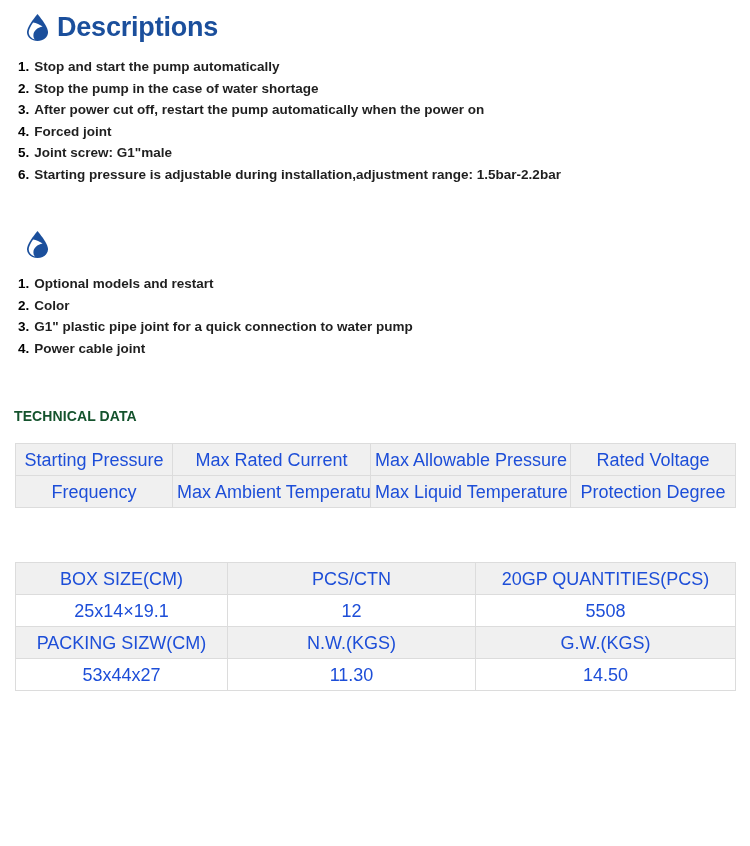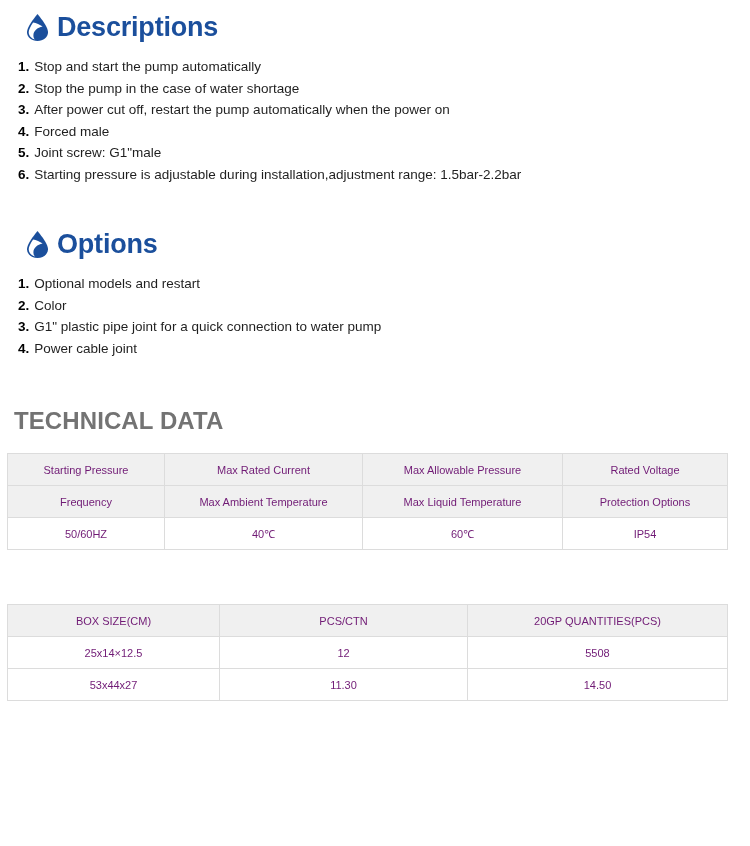--- a/index.html
+++ b/index.html
@@ -57,51 +57,52 @@
   }
   .num-item .num {
     font-weight: bold;
     color: #000000;
     flex: 0 0 auto;
     margin-right: 5px;
     font-size: 13.5px;
   }
   .num-item .txt {
     flex: 1 1 auto;
+    font-weight: bold;
   }
   .sub-item {
     font-size: 13.5px;
     line-height: 21.5px;
     color: #1f1f1f;
     padding-left: 0px;
     text-indent: 18px;
   }
   .sub-item .sub-label {
     font-weight: bold;
     color: #1b4f9c;
   }
 
   
   .plain-heading {
-    font-size: 24px;
-    font-weight: bold;
-    color: #737373;
+    font-size: 14px;
+    font-weight: bold;
+    color: #14532d;
     letter-spacing: 0.1px;
     padding-left: 14px;
     line-height: 1;
   }
 
   
   .data-table {
     border-collapse: collapse;
     table-layout: fixed;
-    margin-left: 7px;
+    margin-left: 15px;
     width: 720px;
-    font-size: 11px;
-    color: #701a75;
+    font-size: 18px;
+    color: #1d4ed8;
   }
   .data-table td {
     border: 1px solid #dcdcdc;
     text-align: center;
     height: 27px;
     padding: 2px 4px;
     line-height: 16px;
     overflow: hidden;
     white-space: nowrap;
   }
@@ -135,39 +136,38 @@
     <div class="num-item">
       <span class="num">2.</span>
       <span class="txt">Stop the pump in the case of water shortage</span>
     </div>
     <div class="num-item">
       <span class="num">3.</span>
       <span class="txt">After power cut off, restart the pump automatically when the power on</span>
     </div>
     <div class="num-item">
       <span class="num">4.</span>
-      <span class="txt">Forced male</span>
+      <span class="txt">Forced joint</span>
     </div>
     <div class="num-item">
       <span class="num">5.</span>
       <span class="txt">Joint screw: G1"male</span>
     </div>
     <div class="num-item">
       <span class="num">6.</span>
       <span class="txt">Starting pressure is adjustable during installation,adjustment range: 1.5bar-2.2bar</span>
     </div>
   </div>
 
   <div style="height:46px"></div>
   <div class="drop-heading">
     <svg class="drop-icon" viewBox="0 0 21 27" aria-hidden="true">
       <path d="M10.5 0 C10.5 0 0 12.2 0 18.2 C0 23.1 4.7 27 10.5 27 C16.3 27 21 23.1 21 18.2 C21 12.2 10.5 0 10.5 0 Z" fill="#1b4f9c"></path>
       <path d="M15.6 12.6 C10.3 13.6 6.4 17.2 6.4 21.4 C6.4 23.0 6.9 24.4 7.9 25.6 C4.2 24.3 1.7 21.4 1.7 18.2 C1.7 15.9 3.5 12.2 6.1 8.4 C9.2 9.0 13.0 10.4 15.6 12.6 Z" fill="#ffffff"></path>
     </svg>
-    <span class="drop-heading-text">Options</span>
   </div>
 
   <div style="height:15px"></div>
   <div class="num-list">
     <div class="num-item">
       <span class="num">1.</span>
       <span class="txt">Optional models and restart</span>
     </div>
     <div class="num-item">
       <span class="num">2.</span>
@@ -198,50 +198,49 @@
       <tr class="head-row">
         <td>Starting Pressure</td>
         <td>Max Rated Current</td>
         <td>Max Allowable Pressure</td>
         <td>Rated Voltage</td>
       </tr>
       <tr class="head-row">
         <td>Frequency</td>
         <td>Max Ambient Temperature</td>
         <td>Max Liquid Temperature</td>
-        <td>Protection Options</td>
-      </tr>
-      <tr class="body-row">
-        <td>50/60HZ</td>
-        <td>40℃</td>
-        <td>60℃</td>
-        <td>IP54</td>
+        <td>Protection Degree</td>
       </tr>
     </tbody>
   </table>
 
   <div style="height:34px"></div>
 
   <div style="height:20px"></div>
   <table class="data-table">
     <colgroup>
       <col style="width:212px">
       <col style="width:248px">
       <col style="width:260px">
     </colgroup>
     <tbody>
       <tr class="head-row">
         <td>BOX SIZE(CM)</td>
         <td>PCS/CTN</td>
         <td>20GP QUANTITIES(PCS)</td>
       </tr>
       <tr class="body-row">
-        <td>25x14×12.5</td>
+        <td>25x14×19.1</td>
         <td>12</td>
         <td>5508</td>
+      </tr>
+      <tr class="head-row">
+        <td>PACKING SIZW(CM)</td>
+        <td>N.W.(KGS)</td>
+        <td>G.W.(KGS)</td>
       </tr>
       <tr class="body-row">
         <td>53x44x27</td>
         <td>11.30</td>
         <td>14.50</td>
       </tr>
     </tbody>
   </table>
 
 </div>

